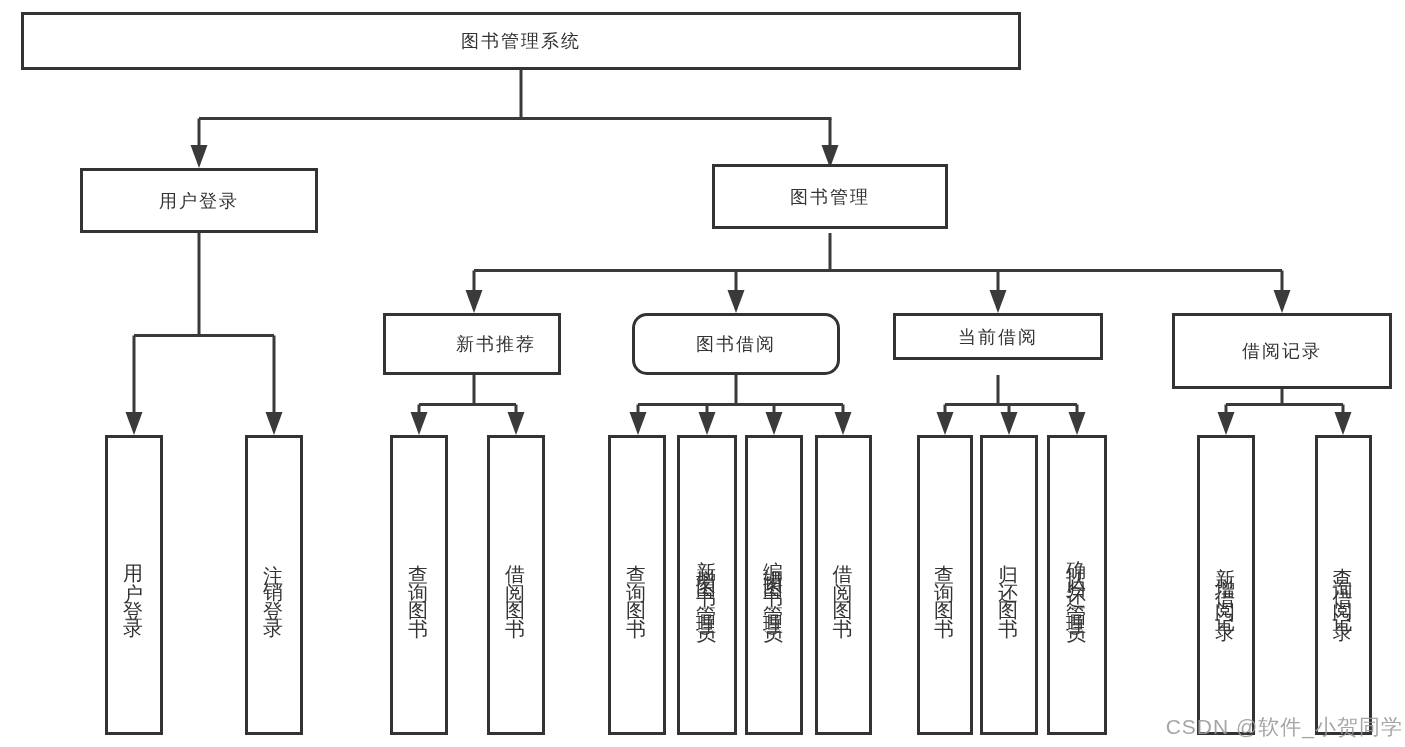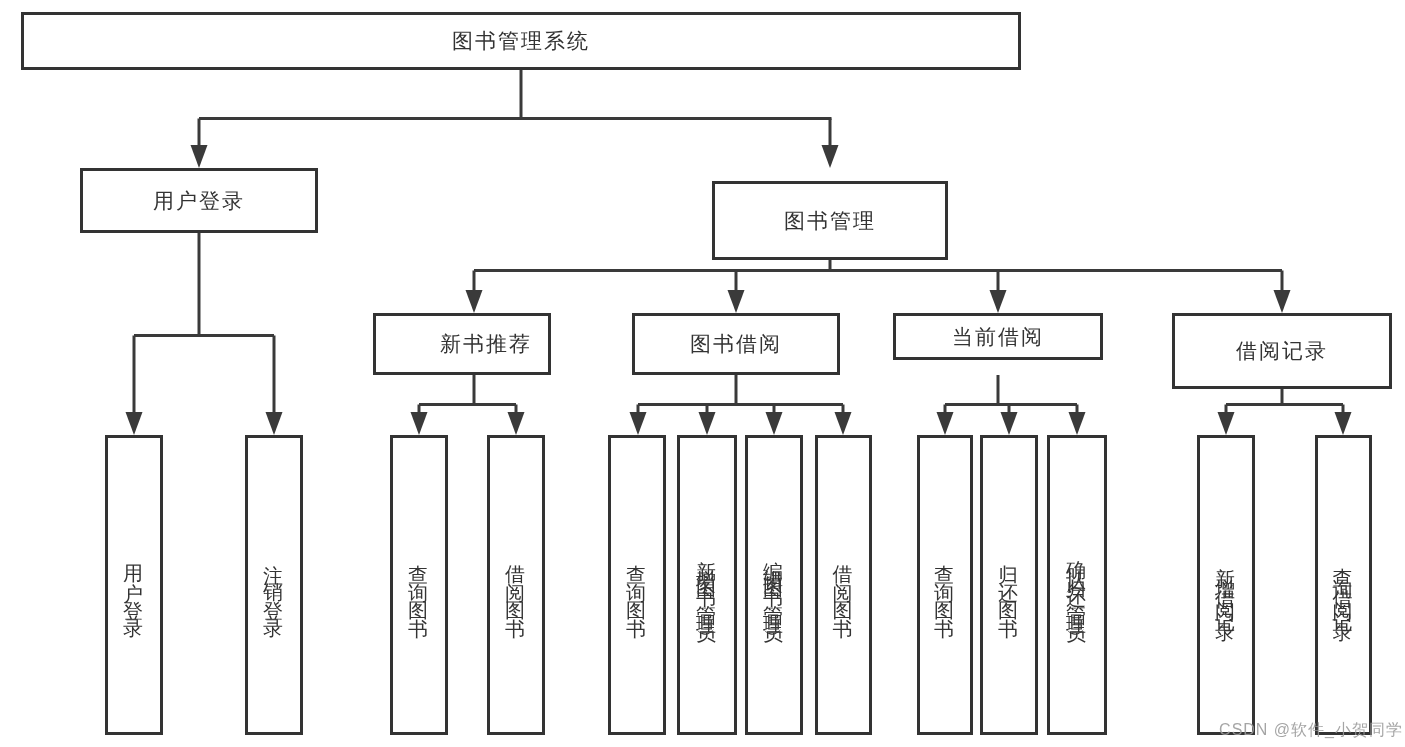--- a/index.html
+++ b/index.html
@@ -26,42 +26,42 @@
     box-sizing: border-box;
     border: 3px solid #333333;
     background: #ffffff;
     display: flex;
     align-items: center;
     justify-content: center;
     z-index: 1;
     color: #333333;
   }
   .node .lbl {
-    font-size: 21px;
+    font-size: 18px;
     letter-spacing: 2px;
     white-space: nowrap;
   }
   .leaf .lbl {
     writing-mode: vertical-rl;
     text-orientation: mixed;
     font-size: 20px;
     letter-spacing: 18px;
     white-space: nowrap;
   }
   .leaf.medium .lbl { letter-spacing: 11px; }
   .leaf.dense  .lbl { letter-spacing: 9px; }
 
   
   .n-root   { left: 21px;   top: 12px;  width: 1000px; height: 58px; }
   
   .n-login  { left: 80px;   top: 168px; width: 238px;  height: 65px; }
-  .n-mgmt   { left: 712px;  top: 181px; width: 236px;  height: 79px; align-items: center; }
-  
-  .n-newbook { left: 373px;  top: 313px; width: 178px; height: 62px; padding-left: 48px; }
-  .n-borrow  { left: 632px;  top: 313px; width: 208px; height: 62px; }
+  .n-mgmt   { left: 712px;  top: 164px; width: 236px;  height: 65px; align-items: center; }
+  
+  .n-newbook { left: 383px;  top: 313px; width: 178px; height: 62px; padding-left: 48px; }
+  .n-borrow  { left: 632px;  top: 313px; width: 208px; height: 62px; border-radius: 15px; }
   .n-current { left: 893px;  top: 313px; width: 210px; height: 47px; }
   .n-records { left: 1172px; top: 313px; width: 220px; height: 76px; }
   
   .leaf { top: 435px; height: 300px; width: 58px; }
   .lf-a1 { left: 105px; }
   .lf-a2 { left: 245px; }
   .lf-b1 { left: 390px; }
   .lf-b2 { left: 487px; }
   .lf-c1 { left: 608px; }
   .lf-c2 { left: 677px; width: 60px; }
@@ -71,21 +71,21 @@
   .lf-d2 { left: 980px; }
   .lf-d3 { left: 1047px; width: 60px; }
   .lf-e1 { left: 1197px; }
   .lf-e2 { left: 1315px; width: 57px; }
 
   .watermark {
     position: absolute;
     right: 2px;
     bottom: 6px;
     z-index: 2;
-    font-size: 16px;
+    font-size: 21px;
     color: rgba(155, 155, 155, 0.9);
     letter-spacing: 1px;
     white-space: nowrap;
   }
 </style>
 </head>
 <body>
 
 <div class="canvas">
 

